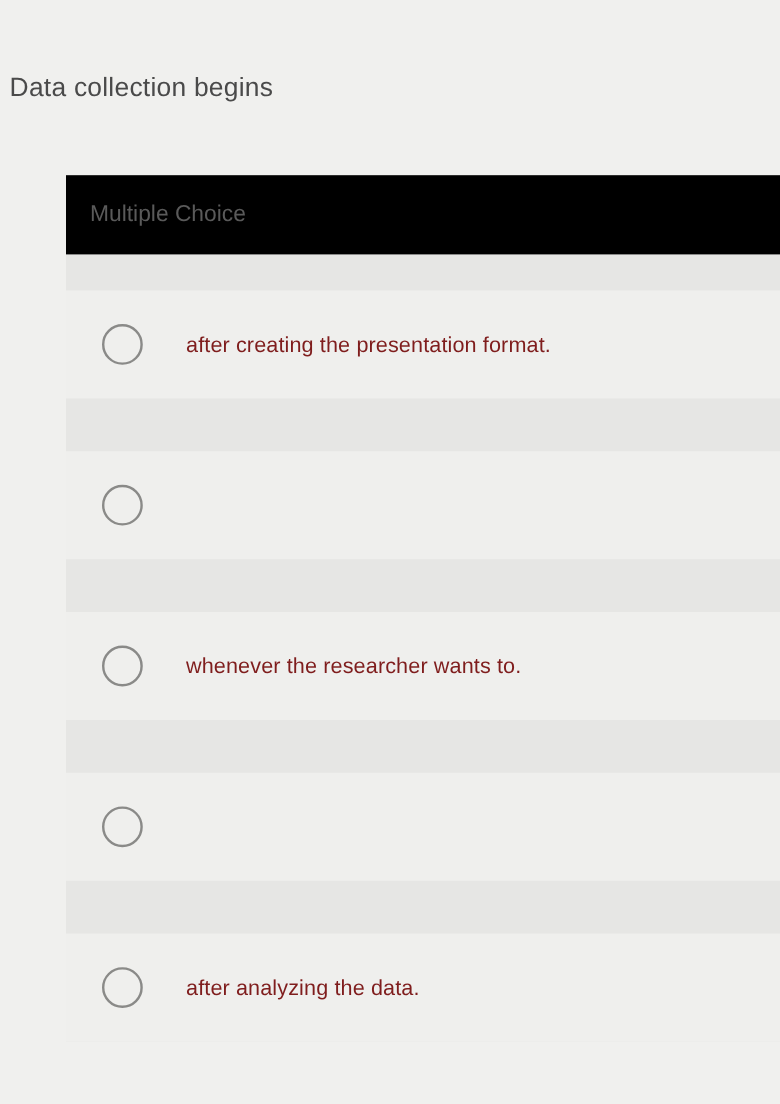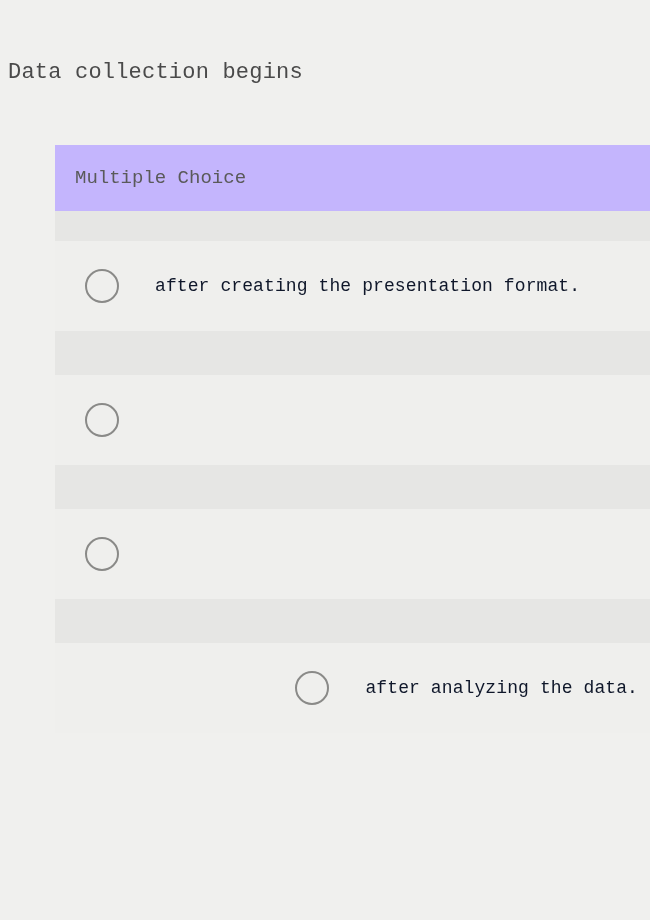--- a/index.html
+++ b/index.html
@@ -10,68 +10,66 @@
     body {
       width: 650px;
       height: 920px;
       background: #f0f0ee;
       font-family: -apple-system, BlinkMacSystemFont, "Segoe UI", Arial, sans-serif;
       color: #3a3a3a;
       overflow: hidden;
     }
     .question-container {
       padding: 60px 0 0 0;
-      font-family: Liberation Mono, monospace;
     }
     .question-text {
       font-size: 22px;
       font-weight: 400;
       color: #4a4a4a;
       padding: 0 0 0 8px;
       margin-bottom: 60px;
       letter-spacing: 0.2px;
     }
     .choices-panel {
       margin-left: 55px;
       background: #e6e6e4;
     }
     .choices-header {
-      background: #c4b5fd;
+      background: #000000;
       padding: 22px 0 22px 20px;
       font-size: 19px;
       color: #5a5a5a;
       font-weight: 400;
     }
     .choices-list {
       padding: 30px 0 0 0;
     }
     .choice-item {
       background: #efefed;
       margin-bottom: 44px;
       padding: 28px 12px 28px 30px;
       display: flex;
       align-items: center;
       gap: 36px;
       cursor: pointer;
     }
     .choice-item:last-child {
       margin-bottom: 0;
-      justify-content: flex-end;
     }
     .radio-circle {
       width: 34px;
       height: 34px;
       border: 2px solid #8a8a88;
       border-radius: 50%;
       flex-shrink: 0;
       background: transparent;
     }
     .choice-label {
       font-size: 18px;
-      color: #0f172a;
+      color: #7f1d1d;
       font-weight: 400;
       letter-spacing: 0.1px;
     }
   </style>
 </head>
 <body>
 
 <div class="question-container">
   <div class="question-text">Data collection begins</div>
 
@@ -82,20 +80,24 @@
 
       <div class="choice-item">
         <span class="radio-circle"></span>
         <span class="choice-label">after creating the presentation format.</span>
       </div>
 
       <div class="choice-item">
         <span class="radio-circle"></span>
       </div>
 
+      <div class="choice-item">
+        <span class="radio-circle"></span>
+        <span class="choice-label">whenever the researcher wants to.</span>
+      </div>
 
       <div class="choice-item">
         <span class="radio-circle"></span>
       </div>
 
       <div class="choice-item">
         <span class="radio-circle"></span>
         <span class="choice-label">after analyzing the data.</span>
       </div>
 

